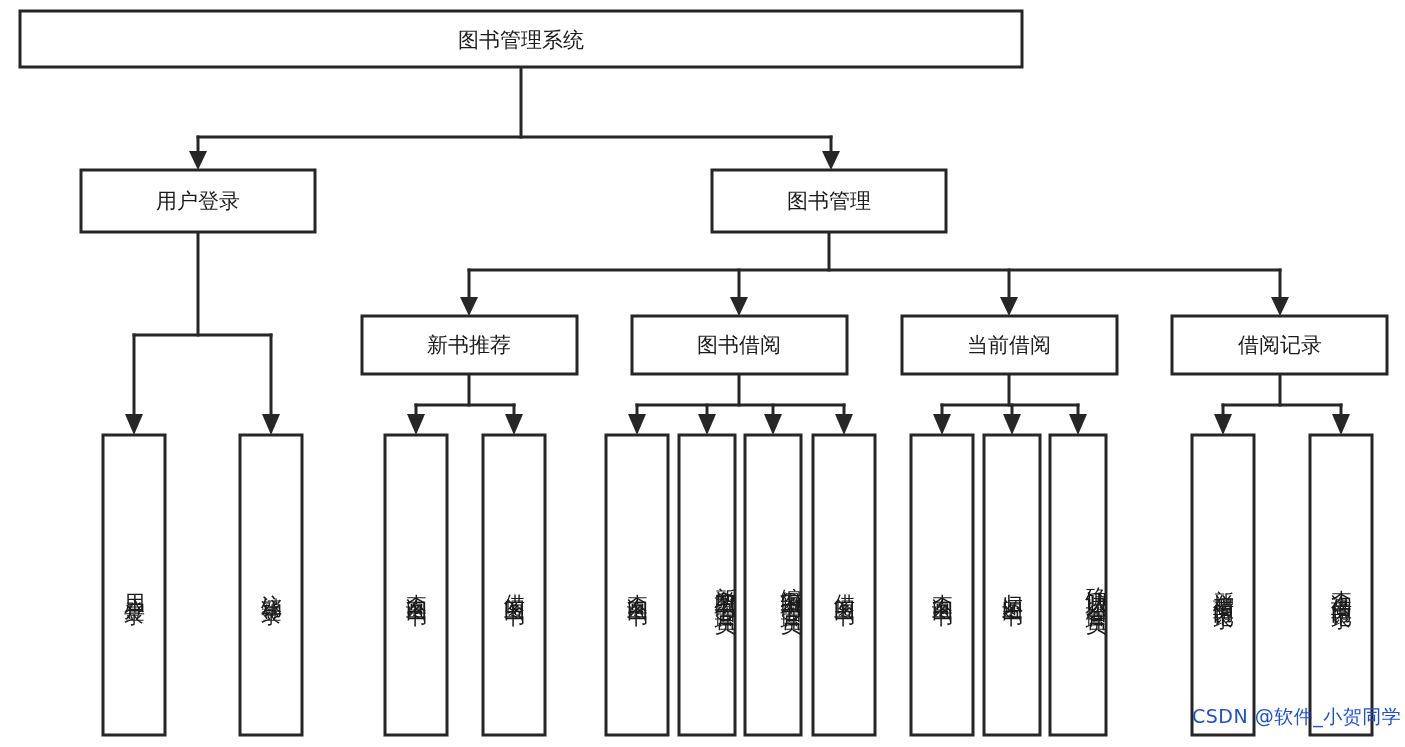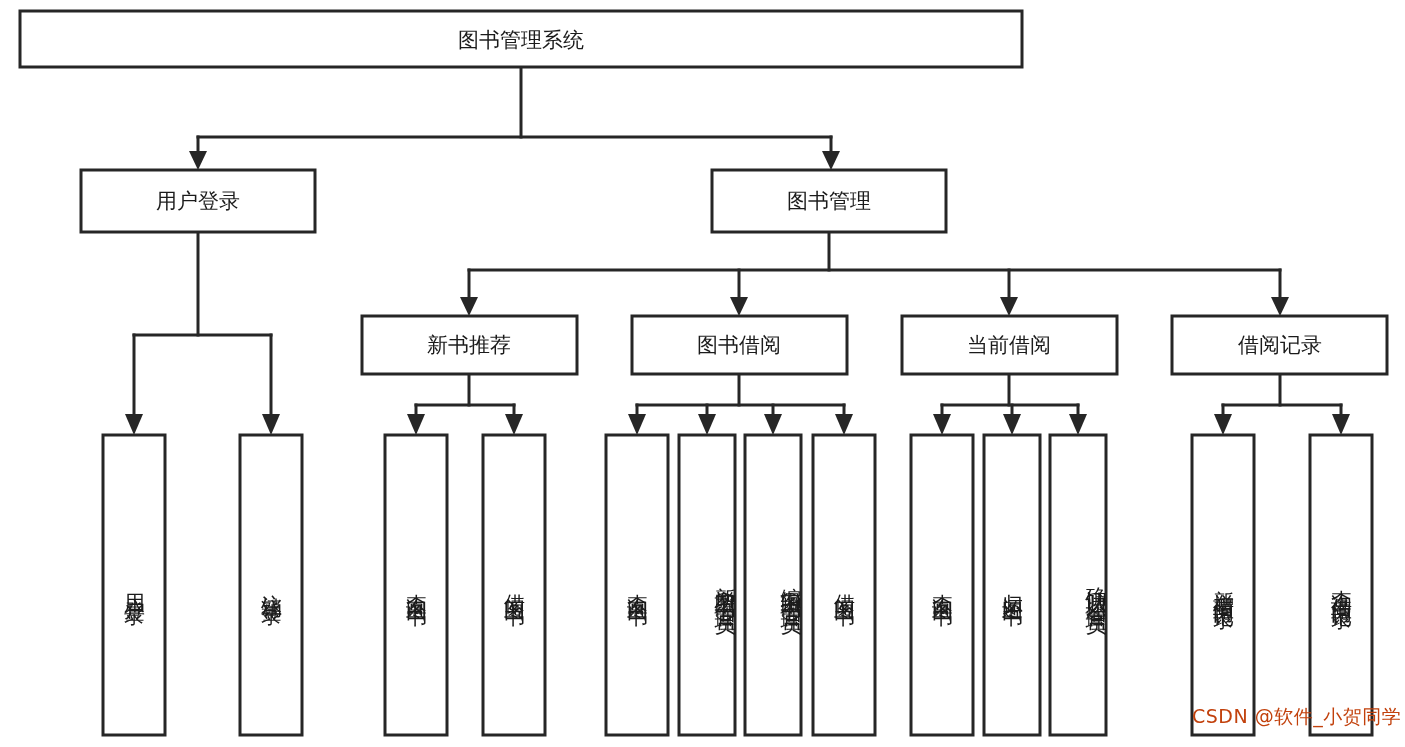--- a/index.html
+++ b/index.html
@@ -60,21 +60,21 @@
     display: flex;
     align-items: center;
     justify-content: center;
     white-space: nowrap;
     pointer-events: none;
   }
   .watermark {
     position: absolute;
     font-family: "DejaVu Sans", "Liberation Sans", sans-serif;
     font-size: 19px;
-    color: #c2410c;
+    color: #1d4ed8;
     white-space: nowrap;
     letter-spacing: 0.5px;
   }
 </style>
 </head>
 <body>
 
 <div id="diagram-root">
 
   <svg id="flow" viewBox="0 0 1405 747" xmlns="http://www.w3.org/2000/svg">

